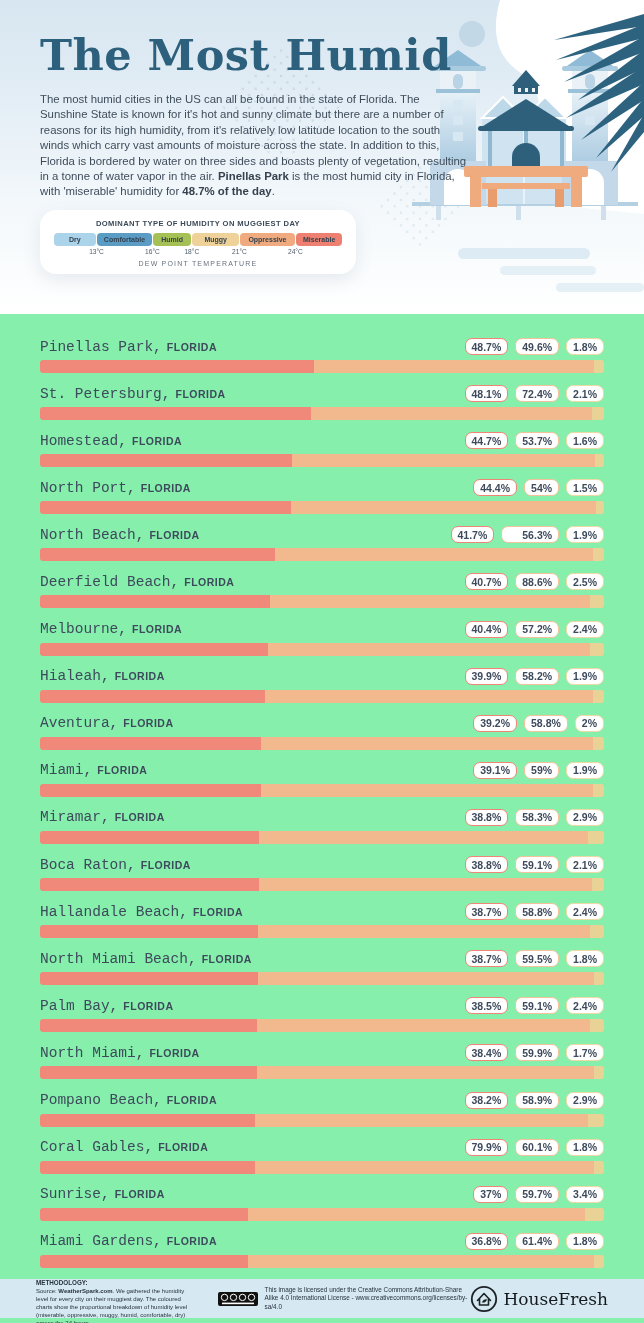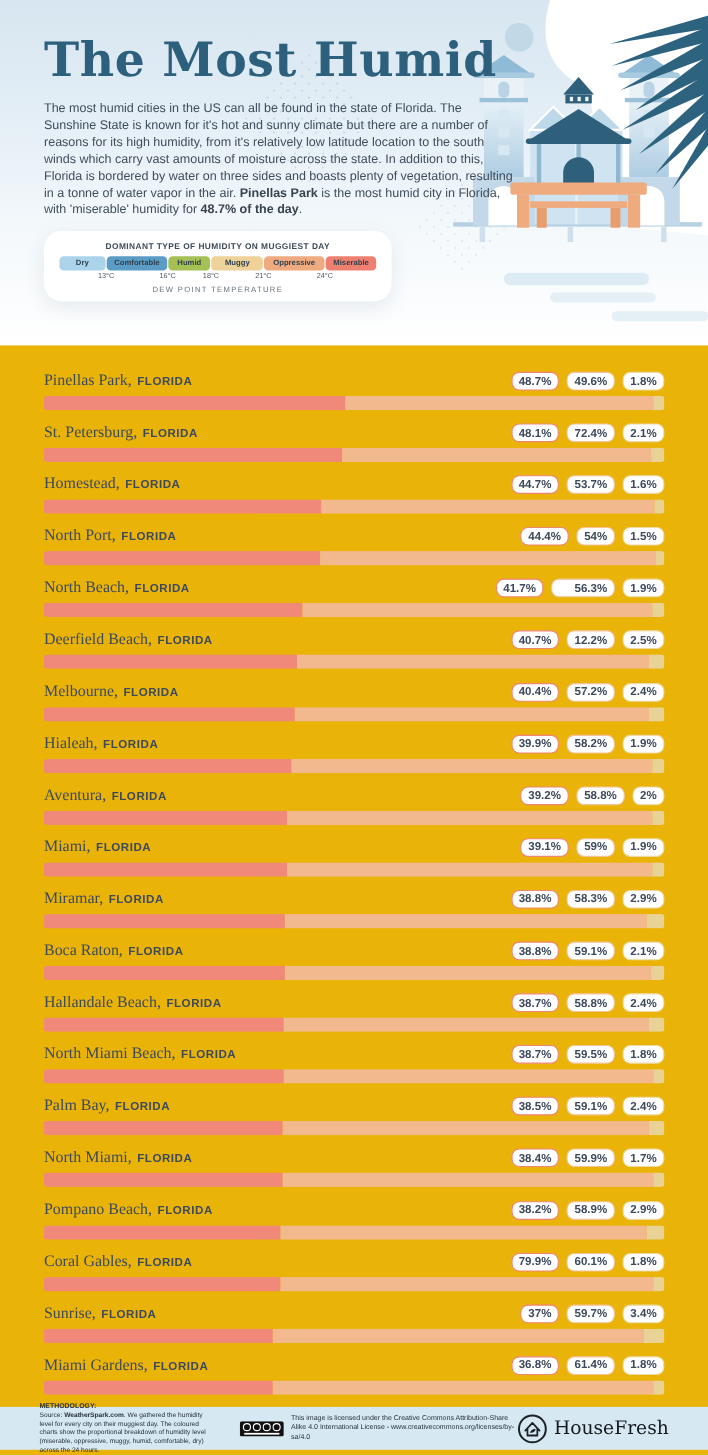--- a/index.html
+++ b/index.html
@@ -1,17 +1,17 @@
 <!DOCTYPE html>
 <html><head>
 <meta charset="utf-8">
 <style>
   * { margin:0; padding:0; box-sizing:border-box; }
   body { width:644px; font-family:"Liberation Sans", sans-serif; background:#fff; }
-  .page { position:relative; width:644px; height:1323px; overflow:hidden; background:#eab308; }
+  .page { position:relative; width:644px; height:1323px; overflow:hidden; background:#86efac; }
 
   
   header { position:relative; width:100%; height:314px;
     background:linear-gradient(180deg,#d7e6f0 0%,#e2edf5 30%,#f3f8fb 65%,#ffffff 100%); }
   .dots { position:absolute; background-image:radial-gradient(#a9c3d2 1.2px, transparent 1.4px);
     background-size:9px 9px; opacity:.45; transform:rotate(45deg); }
   .dots-1 { left:238px; top:62px; width:86px; height:86px; }
   .dots-2 { left:388px; top:175px; width:64px; height:64px; opacity:.3; }
   h1 { position:relative; z-index:3; padding:32px 0 0 40px;
     font-family:"DejaVu Serif", serif; font-weight:bold;
@@ -32,31 +32,31 @@
   .legend-ticks { position:relative; height:9px; margin-top:2px; }
   .legend-ticks span { position:absolute; top:0; transform:translateX(-50%);
     font-size:6.6px; color:#4d5a67; }
   .legend-axis { margin-top:3px; text-align:center; font-size:7px; letter-spacing:1.2px; color:#66727e; }
 
   
   .chart { margin:14px 40px 0; }
   .row { height:47.1px; padding-top:9px; }
   .label-row { display:flex; justify-content:space-between; align-items:center; height:19px; }
   .city-label { display:flex; align-items:baseline; gap:5px; }
-  .city { font-family:Liberation Serif, serif; font-size:14.5px; color:#3d4a5c; }
+  .city { font-family:Liberation Mono, monospace; font-size:14.5px; color:#3d4a5c; }
   .state { font-size:10.5px; font-weight:bold; letter-spacing:.5px; color:#3d4a5c; }
   .badges { display:flex; gap:7px; }
   .badge { background:#fff; border:1.5px solid #ccc; border-radius:7px; padding:1.5px 6px;
     font-size:10.5px; font-weight:bold; color:#3d4a5c; white-space:nowrap; }
   .bar { display:flex; height:13px; margin-top:4px; border-radius:3px; overflow:hidden; }
   .bar div { flex-basis:0; }
 
   
   footer { position:absolute; left:0; bottom:5px; width:100%; height:39px; background:#d6e9f2;
-    display:flex; align-items:center; padding:0 36px; }
+    display:flex; padding:0 36px; }
   .method { width:232px; font-size:6px; line-height:8px; color:#26313d; }
   .method-title { font-size:6.3px; font-weight:bold; }
   .method-text b { font-weight:bold; }
   .license { display:flex; align-items:center; gap:7px; margin-left:24px; }
   .license-text { width:204px; font-size:6.4px; line-height:8.6px; color:#26313d; }
   .brand { margin-left:auto; display:flex; align-items:center; gap:5px; }
   .brand-name { font-family:"DejaVu Serif", serif; font-size:17px; color:#15191d; }
 </style>
 </head>
 <body>
@@ -274,21 +274,21 @@
         </div>
       </div>
       <div class="row">
         <div class="label-row">
           <div class="city-label">
             <span class="city">Deerfield Beach,</span>
             <span class="state">FLORIDA</span>
           </div>
           <div class="badges">
             <span class="badge" style="border-color: rgb(238, 133, 119);">40.7%</span>
-            <span class="badge" style="border-color: rgb(243, 194, 154);">12.2%</span>
+            <span class="badge" style="border-color: rgb(243, 194, 154);">88.6%</span>
             <span class="badge" style="border-color: rgb(236, 217, 164);">2.5%</span>
           </div>
         </div>
         <div class="bar">
           <div style="flex-grow: 40.7; background: rgb(240, 137, 122);"></div>
           <div style="flex-grow: 56.8; background: rgb(242, 185, 143);"></div>
           <div style="flex-grow: 2.5; background: rgb(233, 210, 150);"></div>
         </div>
       </div>
       <div class="row">

